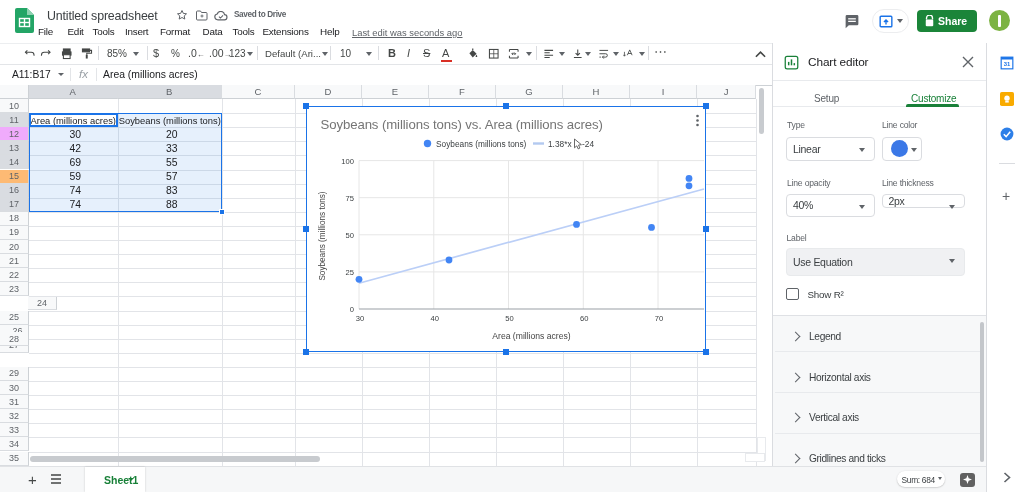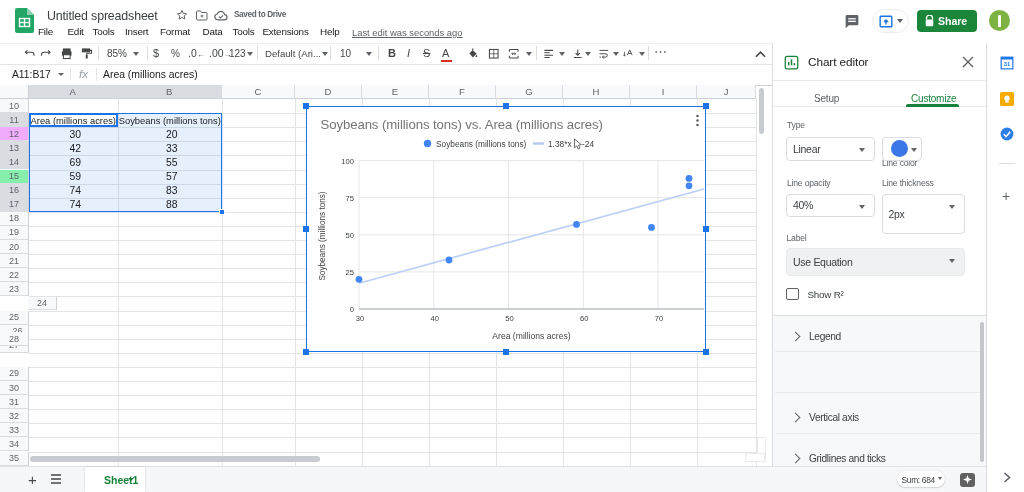--- a/index.html
+++ b/index.html
@@ -174,21 +174,21 @@
 <div class="hcell" style="left:429px;width:67px;">F</div>
 <div class="hcell" style="left:496px;width:67px;">G</div>
 <div class="hcell" style="left:563px;width:67px;">H</div>
 <div class="hcell" style="left:630px;width:67px;">I</div>
 <div class="hcell" style="left:697px;width:59px;">J</div>
 <div class="rnum" style="top:99.0px;height:14.1px;">10</div>
 <div class="rnum" style="top:113.1px;height:14.1px;background:#d9dce1;">11</div>
 <div class="rnum" style="top:127.2px;height:14.1px;background:#f0abfc;">12</div>
 <div class="rnum" style="top:141.3px;height:14.1px;background:#d9dce1;">13</div>
 <div class="rnum" style="top:155.4px;height:14.1px;background:#d9dce1;">14</div>
-<div class="rnum" style="top:169.5px;height:14.1px;background:#86efac;">15</div>
+<div class="rnum" style="top:169.5px;height:14.1px;background:#fdba74;">15</div>
 <div class="rnum" style="top:183.6px;height:14.1px;background:#d9dce1;">16</div>
 <div class="rnum" style="top:197.7px;height:14.1px;background:#d9dce1;">17</div>
 <div class="rnum" style="top:211.8px;height:14.1px;">18</div>
 <div class="rnum" style="top:225.89999999999998px;height:14.1px;">19</div>
 <div class="rnum" style="top:240.0px;height:14.1px;">20</div>
 <div class="rnum" style="top:254.1px;height:14.1px;">21</div>
 <div class="rnum" style="top:268.2px;height:14.1px;">22</div>
 <div class="rnum" style="top:282.29999999999995px;height:14.1px;">23</div>
 <div class="rnum" style="top:296.4px;height:14.1px;margin-left:28px;">24</div>
 <div class="rnum" style="top:310.5px;height:14.1px;">25</div>
@@ -331,39 +331,43 @@
 <div class="ab" style="left:808px;top:55px;font-size:11.8px;letter-spacing:-0.1px;color:#202124;">Chart editor</div>
 <svg class="ab" style="left:962px;top:56px" width="12" height="12" viewBox="0 0 12 12" stroke="#5f6368" stroke-width="1.4">
       <path d="M1 1 L11 11 M11 1 L1 11"></path>
     </svg>
 <div class="ab" style="left:773px;top:80px;width:213px;height:1px;background:#e8eaed;"></div>
 <div class="ab" style="left:814px;top:93px;font-size:10px;letter-spacing:-0.2px;color:#5f6368;">Setup</div>
 <div class="ab" style="left:911px;top:93px;font-size:10px;letter-spacing:-0.2px;color:#188038;">Customize</div>
 <div class="ab" style="left:773px;top:106px;width:213px;height:1px;background:#e8eaed;"></div>
 <div class="ab" style="left:906px;top:104px;width:53px;height:3px;background:#188038;border-radius:2px 2px 0 0;"></div>
 <div class="lbl" style="left:787px;top:120px;">Type</div>
-<div class="lbl" style="left:882px;top:120px;margin-top:38px;">Line color</div>
+<div class="lbl" style="left:882px;top:120px;">Line color</div>
 <div class="selbox" style="left:786px;top:136.5px;width:88.5px;height:24px;">Linear<span class="car"></span></div>
 <div class="selbox" style="left:881.5px;top:136.5px;width:40.5px;height:24px;">
       <span style="width:17px;height:17px;border-radius:50%;background:#3b78e7;margin-left:2px;flex-shrink:0;"></span>
       <span class="car" style="right:4px;"></span>
     </div>
 <div class="lbl" style="left:787px;top:177.5px;">Line opacity</div>
 <div class="lbl" style="left:882px;top:177.5px;">Line thickness</div>
 <div class="selbox" style="left:786px;top:193.5px;width:88.5px;height:23.5px;">40%<span class="car"></span></div>
-<div class="selbox" style="left:881.5px;top:193.5px;width:83px;height:40px;text-align:right;">2px<span class="car"></span></div>
+<div class="selbox" style="left:881.5px;top:193.5px;width:83px;height:14px;text-align:right;">2px<span class="car"></span></div>
 <div class="lbl" style="left:786.5px;top:233px;">Label</div>
 <div class="selbox" style="left:786px;top:248px;width:178.5px;height:27.5px;background:#f0f1f3;border-color:#e8eaec;">Use Equation<span class="car"></span></div>
 <div class="ab" style="left:786px;top:287.5px;width:12.5px;height:12.5px;border:1.5px solid #5f6368;border-radius:2px;"></div>
 <div class="ab" style="left:807.5px;top:288.5px;font-size:9.8px;letter-spacing:-0.2px;color:#3c4043;">Show R²</div>
 <div class="ab" style="left:773px;top:314.5px;width:213px;height:1px;background:#dfe1e5;"></div>
 <div class="ab" style="left:773px;top:315.5px;width:213px;height:150.5px;background:#f7f8f9;"></div>
 <div class="acc" style="top:328px;height:16px;">
       <span class="chev" style="margin-left:19px;transform:rotate(45deg);"></span>
       <span style="margin-left:10px;">Legend</span>
+    </div>
+<div class="acc" style="top:369px;height:16px;">
+      <span class="chev" style="margin-left:19px;transform:rotate(45deg);"></span>
+      <span style="margin-left:10px;">Horizontal axis</span>
     </div>
 <div class="acc" style="top:409.5px;height:16px;">
       <span class="chev" style="margin-left:19px;transform:rotate(45deg);"></span>
       <span style="margin-left:10px;">Vertical axis</span>
     </div>
 <div class="acc" style="top:450.5px;height:16px;">
       <span class="chev" style="margin-left:19px;transform:rotate(45deg);"></span>
       <span style="margin-left:10px;">Gridlines and ticks</span>
     </div>
 <div class="ab" style="left:775px;top:351px;width:209px;height:1px;background:#e8eaed;"></div>

